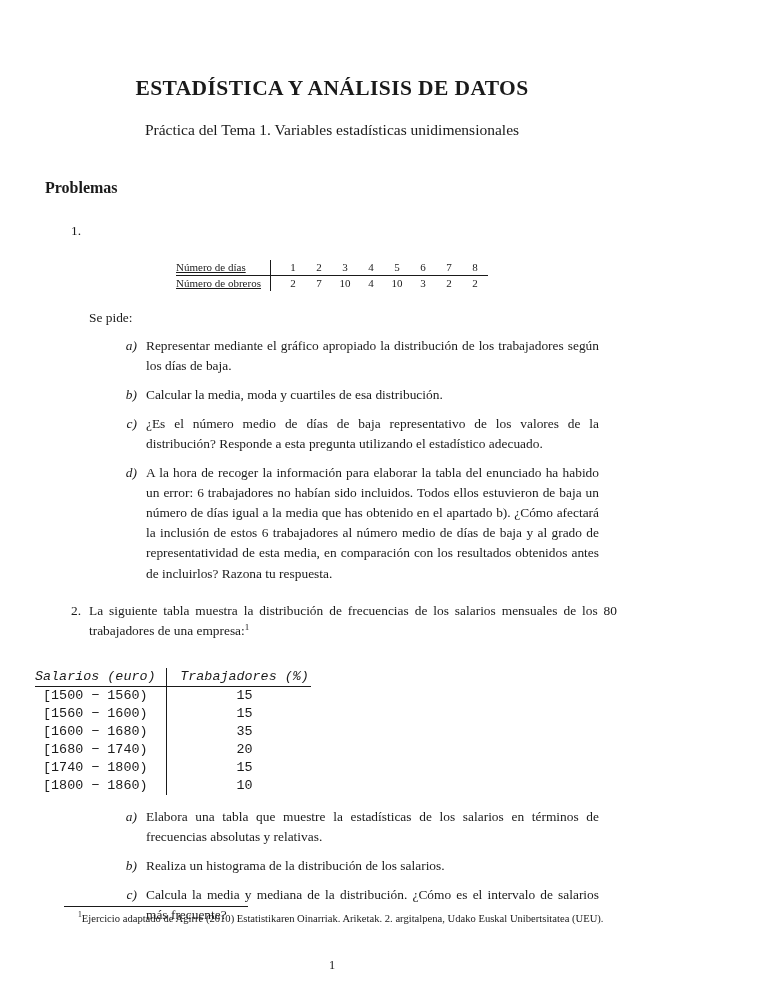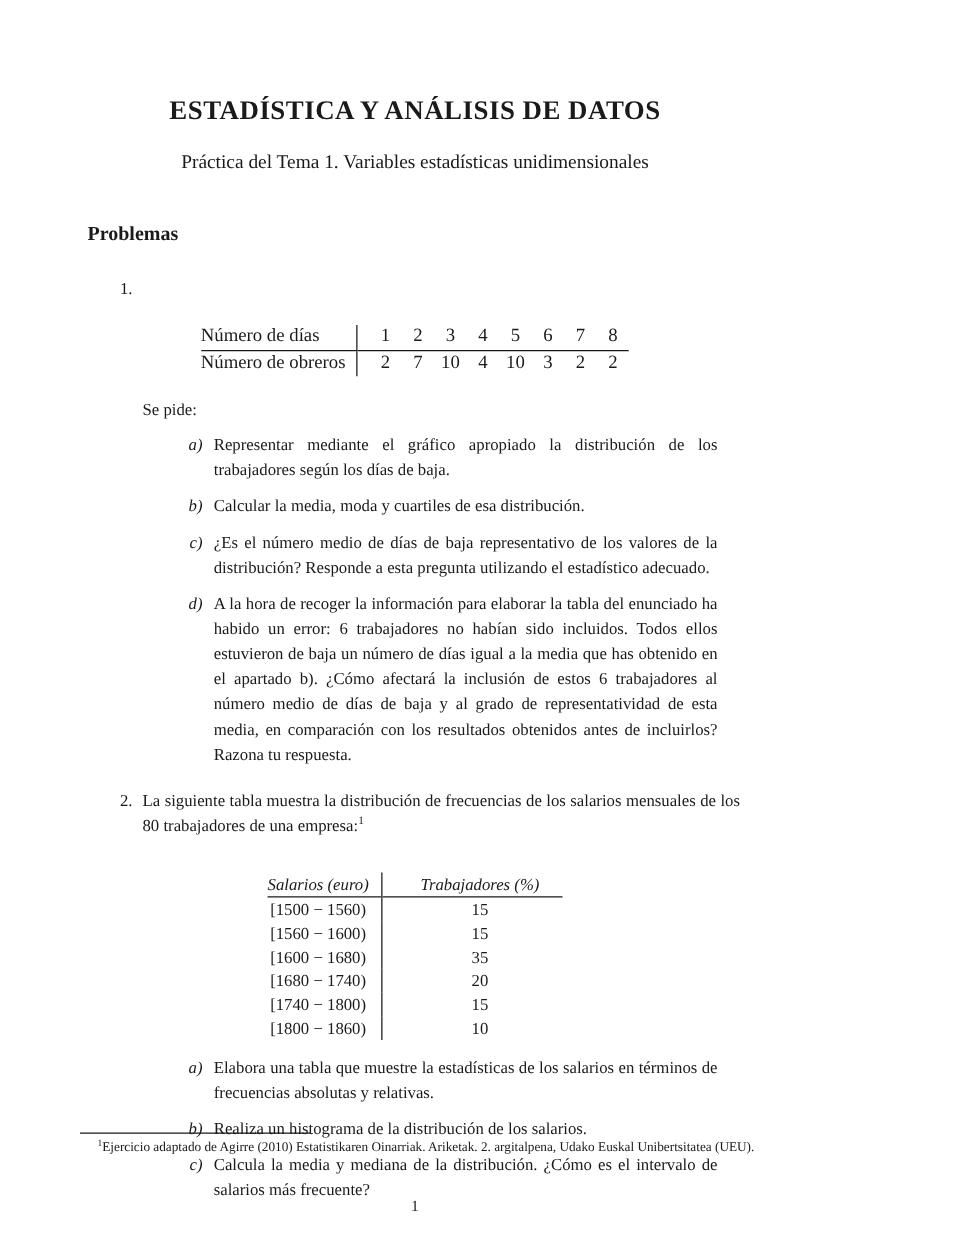--- a/index.html
+++ b/index.html
@@ -13,21 +13,21 @@
     position: relative;
     font-family: "Liberation Serif", "DejaVu Serif", serif;
     color: #1a1a1a;
     overflow: hidden;
   }
   .page {
     position: relative;
     width: 664px;
     height: 994px;
     box-sizing: border-box;
-    padding: 0 60px;
+    padding: 0 35px;
   }
 
   
   .doc-title {
     text-align: center;
     font-size: 21.5px;
     font-weight: bold;
     letter-spacing: 0.4px;
     margin: 0;
     padding-top: 76px;
@@ -110,21 +110,22 @@
   .subitem-text { flex: 1 1 auto; }
 
   
   .table1-wrap {
     display: flex;
     justify-content: center;
     padding-top: 18px;
   }
   .table1 {
     border-collapse: collapse;
-    font-size: 15px;
+    font-size: 11px;
+    text-decoration: underline;
   }
   .table1 td {
     padding: 1px 0 2px 0;
     white-space: nowrap;
   }
   .t1-label {
     text-align: left;
     padding-right: 9px !important;
   }
   .t1-cellgroup {
@@ -137,22 +138,22 @@
   }
   .t1-val {
     display: inline-block;
     width: 26px;
     text-align: center;
   }
 
   
   .table2-wrap {
     display: flex;
-    justify-content: center;
     padding-top: 27px;
+    font-family: Liberation Mono, monospace;
   }
   .table2 {
     border-collapse: collapse;
     font-size: 13.4px;
   }
   .table2 th, .table2 td {
     padding: 1.5px 0;
     font-weight: normal;
   }
   .t2-head-l {

